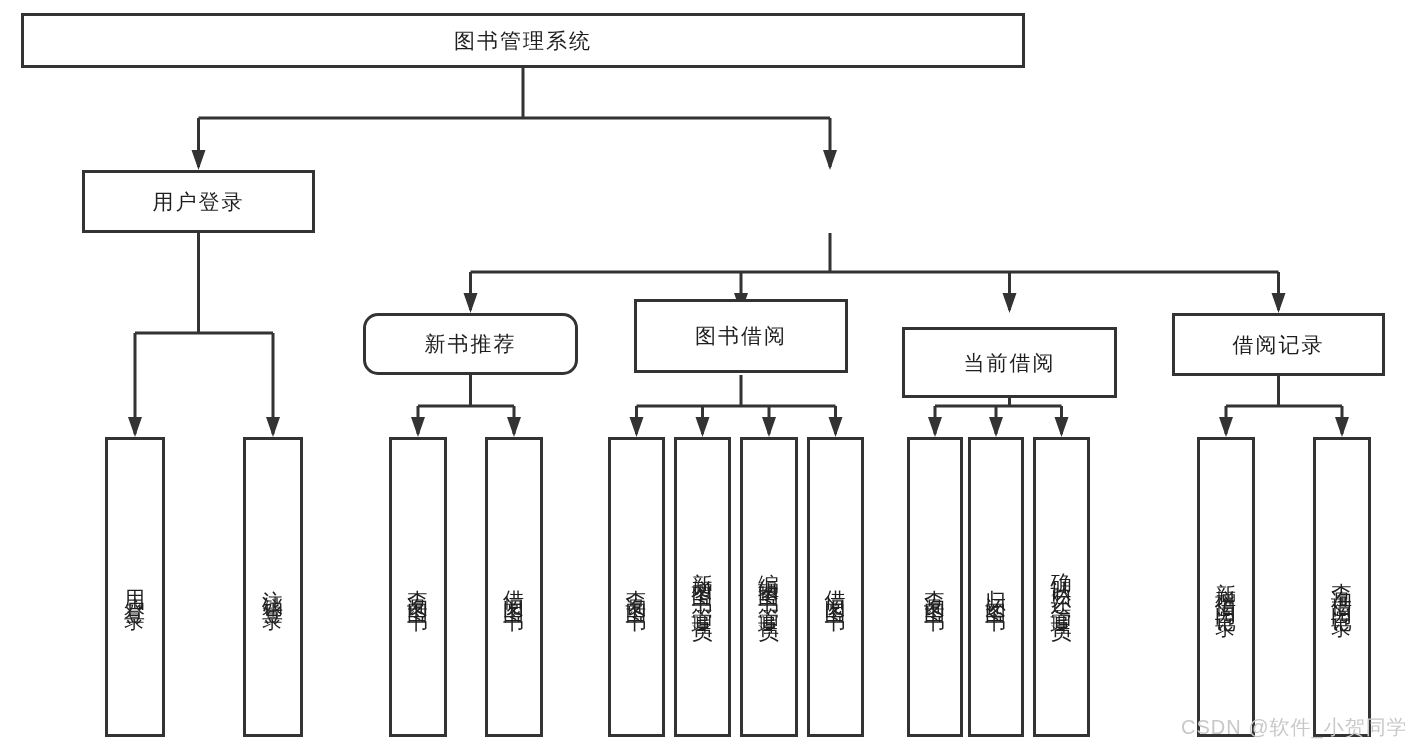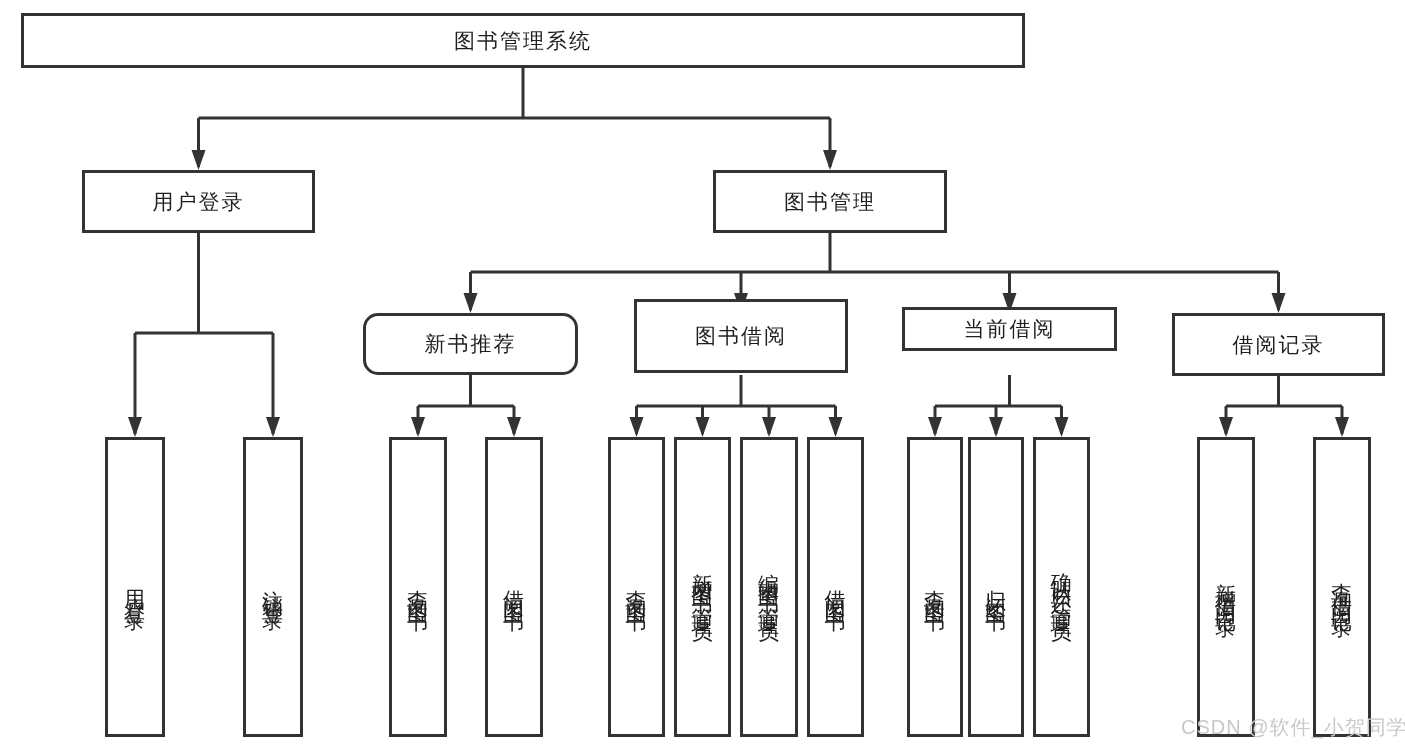--- a/index.html
+++ b/index.html
@@ -86,25 +86,24 @@
          M928 417 H942 L935 437 Z
          M989 417 H1003 L996 437 Z
          M1054.5 417 H1068.5 L1061.5 437 Z
          M1219 417 H1233 L1226 437 Z
          M1335 417 H1349 L1342 437 Z"></path>
   </svg>
 
   <div class="box hlabel" style="left:21px; top:13px; width:1004px; height:55px;">图书管理系统</div>
 
   <div class="box hlabel" style="left:82px; top:170px; width:233px; height:63px;">用户登录</div>
-  <div class="box hlabel" style="left:713px; top:170px; width:234px; height:63px;">图书管理</div>
 
   <div class="box hlabel" style="left:363px; top:313px; width:215px; height:62px;border-radius:15px;">新书推荐</div>
   <div class="box hlabel" style="left:634px; top:299px; width:214px; height:74px;">图书借阅</div>
-  <div class="box hlabel" style="left:902px; top:307px; width:215px; height:44px;">当前借阅</div>
+  <div class="box hlabel" style="left:902px; top:327px; width:215px; height:71px;">当前借阅</div>
   <div class="box hlabel" style="left:1172px; top:313px; width:213px; height:63px;">借阅记录</div>
 
   <div class="box leaf" style="left:105px; width:60px;">用户登录</div>
   <div class="box leaf" style="left:243px; width:60px;">注销登录</div>
 
   <div class="box leaf" style="left:389px; width:58px;">查询图书</div>
   <div class="box leaf" style="left:485px; width:58px;">借阅图书</div>
 
   <div class="box leaf" style="left:608px; width:57px;">查询图书</div>
   <div class="box leaf" style="left:674px; width:57px;">新增图书（管理员）</div>

